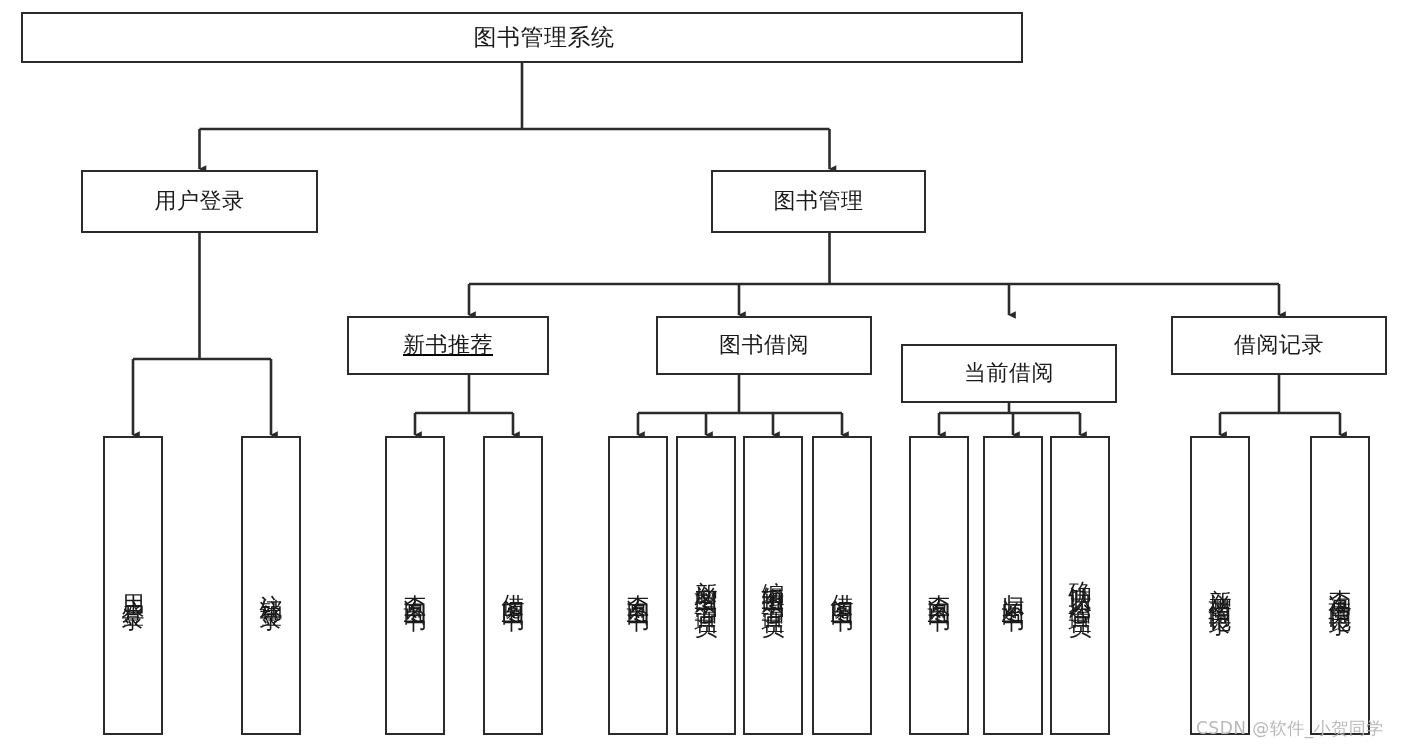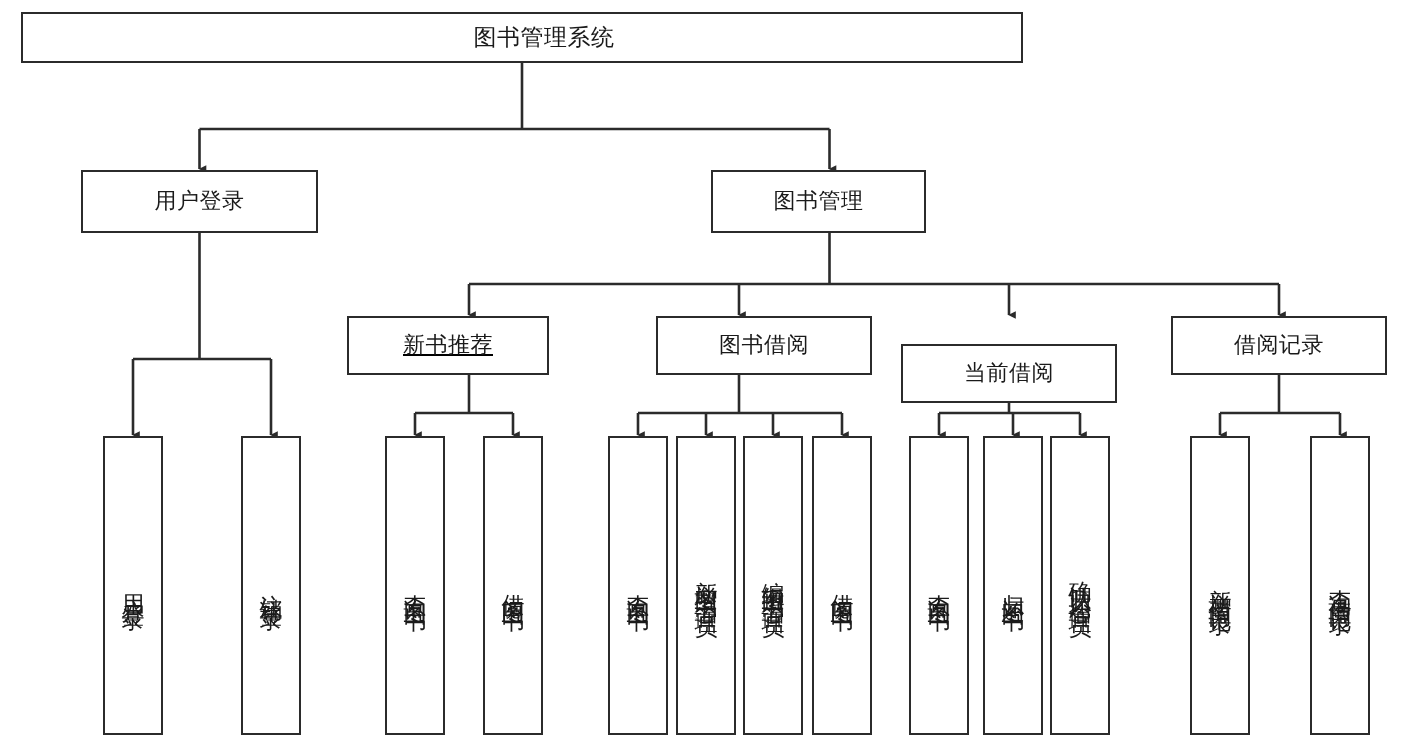--- a/index.html
+++ b/index.html
@@ -157,13 +157,14 @@
       <div class="node level-3 leaf" style="left: 1050px; top: 436px; width: 60px; height: 299px;">
         <span class="node-label">确认归还（管理员）</span>
       </div>
       <div class="node level-3 leaf" style="left: 1190px; top: 436px; width: 60px; height: 299px;">
         <span class="node-label">新增借阅记录</span>
       </div>
       <div class="node level-3 leaf" style="left: 1310px; top: 436px; width: 60px; height: 299px;">
         <span class="node-label">查询借阅记录</span>
       </div>
     </div>
+  <div class="watermark" style="left: 1196px; top: 717px; color: rgb(185, 185, 185);">CSDN @软件_小贺同学</div>
 </div>
 
 </body></html>

